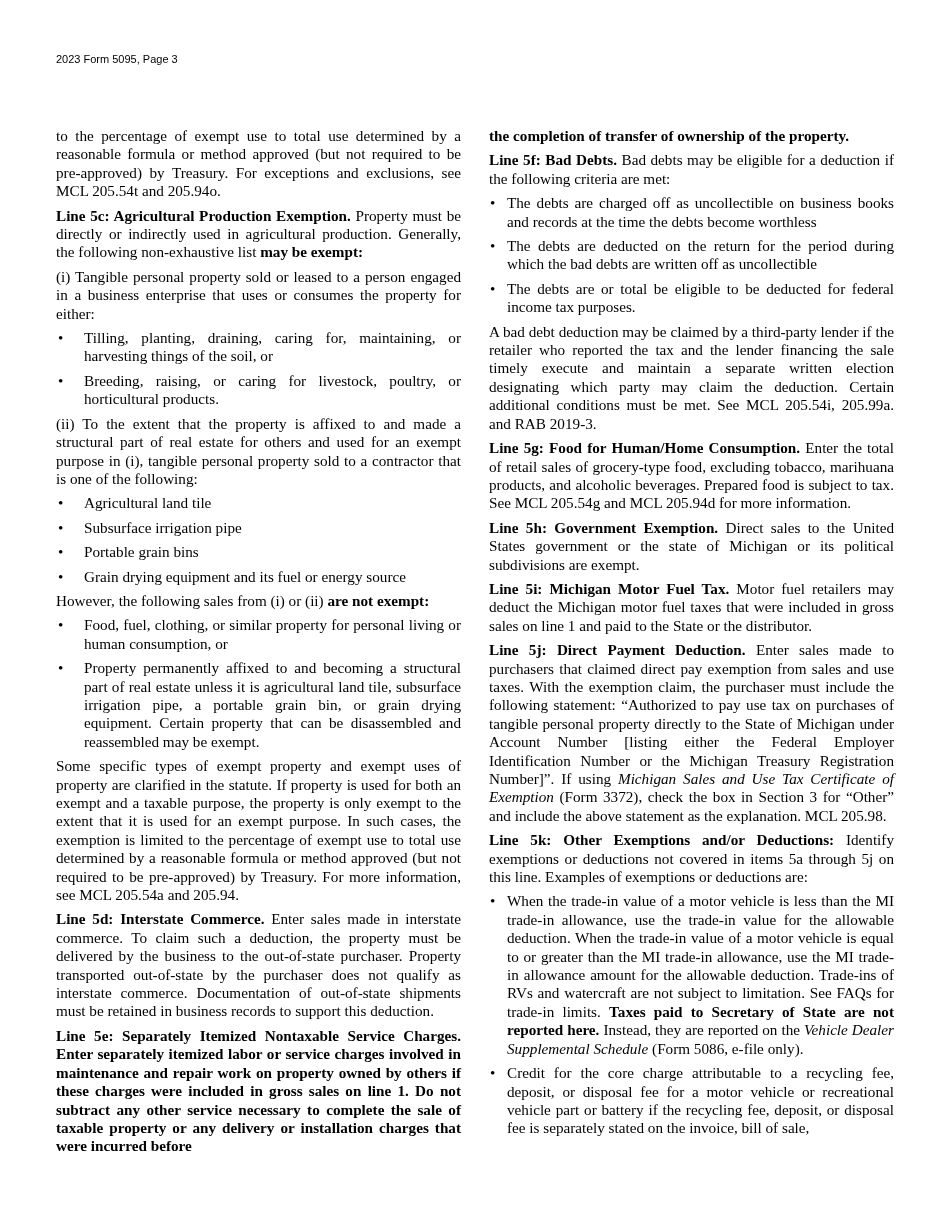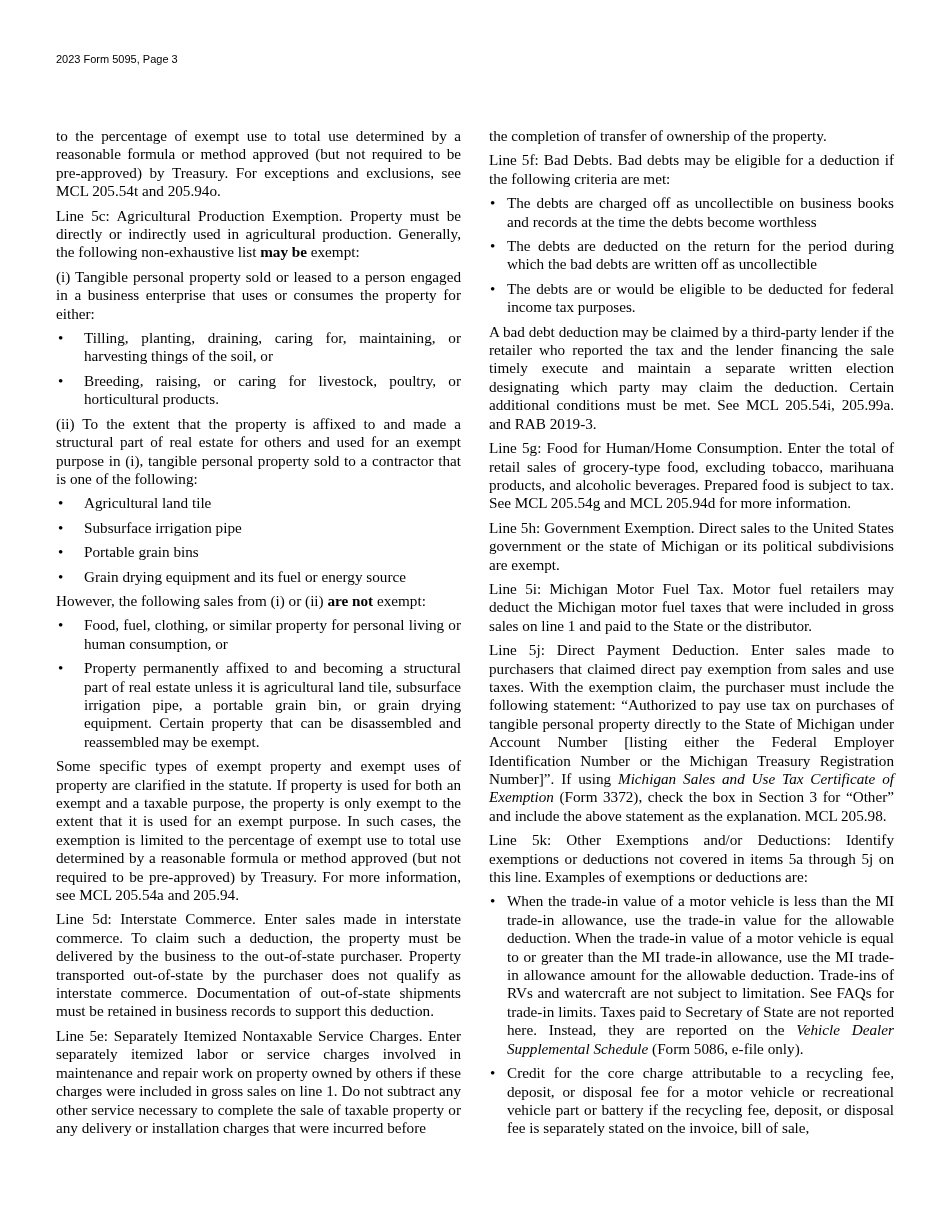--- a/index.html
+++ b/index.html
@@ -8,21 +8,21 @@
   .col { position: absolute; top: 86px; font-family: "Liberation Serif", serif; font-size: 15.2px; line-height: 18.4px; margin-top: 41px; }
   .col.left { left: 56px; width: 405px; }
   .col.right { left: 489px; width: 405px; }
   .para { margin: 0 0 6px 0; text-align: justify; }
   .bullet { position: relative; margin: 0 0 6px 0; text-align: justify; }
   .left .bullet { padding-left: 28px; }
   .right .bullet { padding-left: 18px; }
   .bullet .dot { position: absolute; left: 0; top: 0; }
   .left .bullet .dot { left: 2px; }
   .right .bullet .dot { left: 1px; }
-  .b { font-weight: normal; }
+  .b { font-weight: bold; }
   .i { font-style: italic; }
   .bi { font-weight: bold; }
 </style>
 </head>
 <body>
 
 <div class="header">2023 Form 5095, Page 3</div>
 
 <div class="col left">
     <div class="para"><span>to the percentage of exempt use to total use determined by a reasonable formula or method approved (but not required to be pre-approved) by Treasury. For exceptions and exclusions, see MCL 205.54t and 205.94o.</span></div>
@@ -40,21 +40,21 @@
     <div class="bullet"><span class="dot">•</span><span>Property permanently affixed to and becoming a structural part of real estate unless it is agricultural land tile, subsurface irrigation pipe, a portable grain bin, or grain drying equipment. Certain property that can be disassembled and reassembled may be exempt.</span></div>
     <div class="para"><span>Some specific types of exempt property and exempt uses of property are clarified in the statute.  If property is used for both an exempt and a taxable purpose, the property is only exempt to the extent that it is used for an exempt purpose. In such cases, the exemption is limited to the percentage of exempt use to total use determined by a reasonable formula or method approved (but not required to be pre-approved) by Treasury.  For more information, see MCL 205.54a and 205.94.</span></div>
     <div class="para"><span class="b">Line 5d: Interstate Commerce.</span><span> Enter sales made in interstate commerce. To claim such a deduction, the property must be delivered by the business to the out-of-state purchaser. Property transported out-of-state by the purchaser does not qualify as interstate commerce. Documentation of out-of-state shipments must be retained in business records to support this deduction.</span></div>
     <div class="para"><span class="b">Line 5e: Separately Itemized Nontaxable Service Charges. Enter separately itemized labor or service charges involved in maintenance and repair work on property owned by others if these charges were included in gross sales on line 1. Do not subtract any other service necessary to complete the sale of taxable property or any delivery or installation charges that were incurred before</span></div>
   </div>
 <div class="col right">
     <div class="para"><span class="b">the completion of transfer of ownership of the property.</span></div>
     <div class="para"><span class="b">Line 5f: Bad Debts.</span><span> Bad debts may be eligible for a deduction if the following criteria are met:</span></div>
     <div class="bullet"><span class="dot">•</span><span>The debts are charged off as uncollectible on business books and records at the time the debts become worthless</span></div>
     <div class="bullet"><span class="dot">•</span><span>The debts are deducted on the return for the period during which the bad debts are written off as uncollectible</span></div>
-    <div class="bullet"><span class="dot">•</span><span>The debts are or would be eligible to be deducted for federal income tax purposes.</span></div>
+    <div class="bullet"><span class="dot">•</span><span>The debts are or total be eligible to be deducted for federal income tax purposes.</span></div>
     <div class="para"><span>A bad debt deduction may be claimed by a third-party lender if the retailer who reported the tax and the lender financing the sale timely execute and maintain a separate written election designating which party may claim the deduction. Certain additional conditions must be met. See MCL 205.54i, 205.99a. and RAB 2019-3.</span></div>
     <div class="para"><span class="b">Line 5g: Food for Human/Home Consumption.</span><span> Enter the total of retail sales of grocery-type food, excluding tobacco, marihuana products, and alcoholic beverages. Prepared food is subject to tax. See MCL 205.54g and MCL 205.94d for more information.</span></div>
     <div class="para"><span class="b">Line 5h: Government Exemption.</span><span> Direct sales to the United States government or the state of Michigan or its political subdivisions are exempt.</span></div>
     <div class="para"><span class="b">Line 5i: Michigan Motor Fuel Tax.</span><span> Motor fuel retailers may deduct the Michigan motor fuel taxes that were included in gross sales on line 1 and paid to the State or the distributor.</span></div>
     <div class="para"><span class="b">Line 5j: Direct Payment Deduction.</span><span> Enter sales made to purchasers that claimed direct pay exemption from sales and use taxes. With the exemption claim, the purchaser must include the following statement: “Authorized to pay use tax on purchases of tangible personal property directly to the State of Michigan under Account Number [listing either the Federal Employer Identification Number or the Michigan Treasury Registration Number]”. If using </span><span class="i">Michigan Sales and Use Tax Certificate of Exemption</span><span> (Form 3372), check the box in Section 3 for “Other” and include the above statement as the explanation. MCL 205.98.</span></div>
     <div class="para"><span class="b">Line 5k: Other Exemptions and/or Deductions:</span><span> Identify exemptions or deductions not covered in items 5a through 5j on this line. Examples of exemptions or deductions are:</span></div>
     <div class="bullet"><span class="dot">•</span><span>When the trade-in value of a motor vehicle is less than the MI trade-in allowance, use the trade-in value for the allowable deduction. When the trade-in value of a motor vehicle is equal to or greater than the MI trade-in allowance, use the MI trade-in allowance amount for the allowable deduction. Trade-ins of RVs and watercraft are not subject to limitation. See FAQs for trade-in limits. </span><span class="b">Taxes paid to Secretary of State are not reported here.</span><span> Instead, they are reported on the </span><span class="i">Vehicle Dealer Supplemental Schedule</span><span> (Form 5086, e-file only).</span></div>
     <div class="bullet"><span class="dot">•</span><span>Credit for the core charge attributable to a recycling fee, deposit, or disposal fee for a motor vehicle or recreational vehicle part or battery if the recycling fee, deposit, or disposal fee is separately stated on the invoice, bill of sale,</span></div>
   </div>
 

